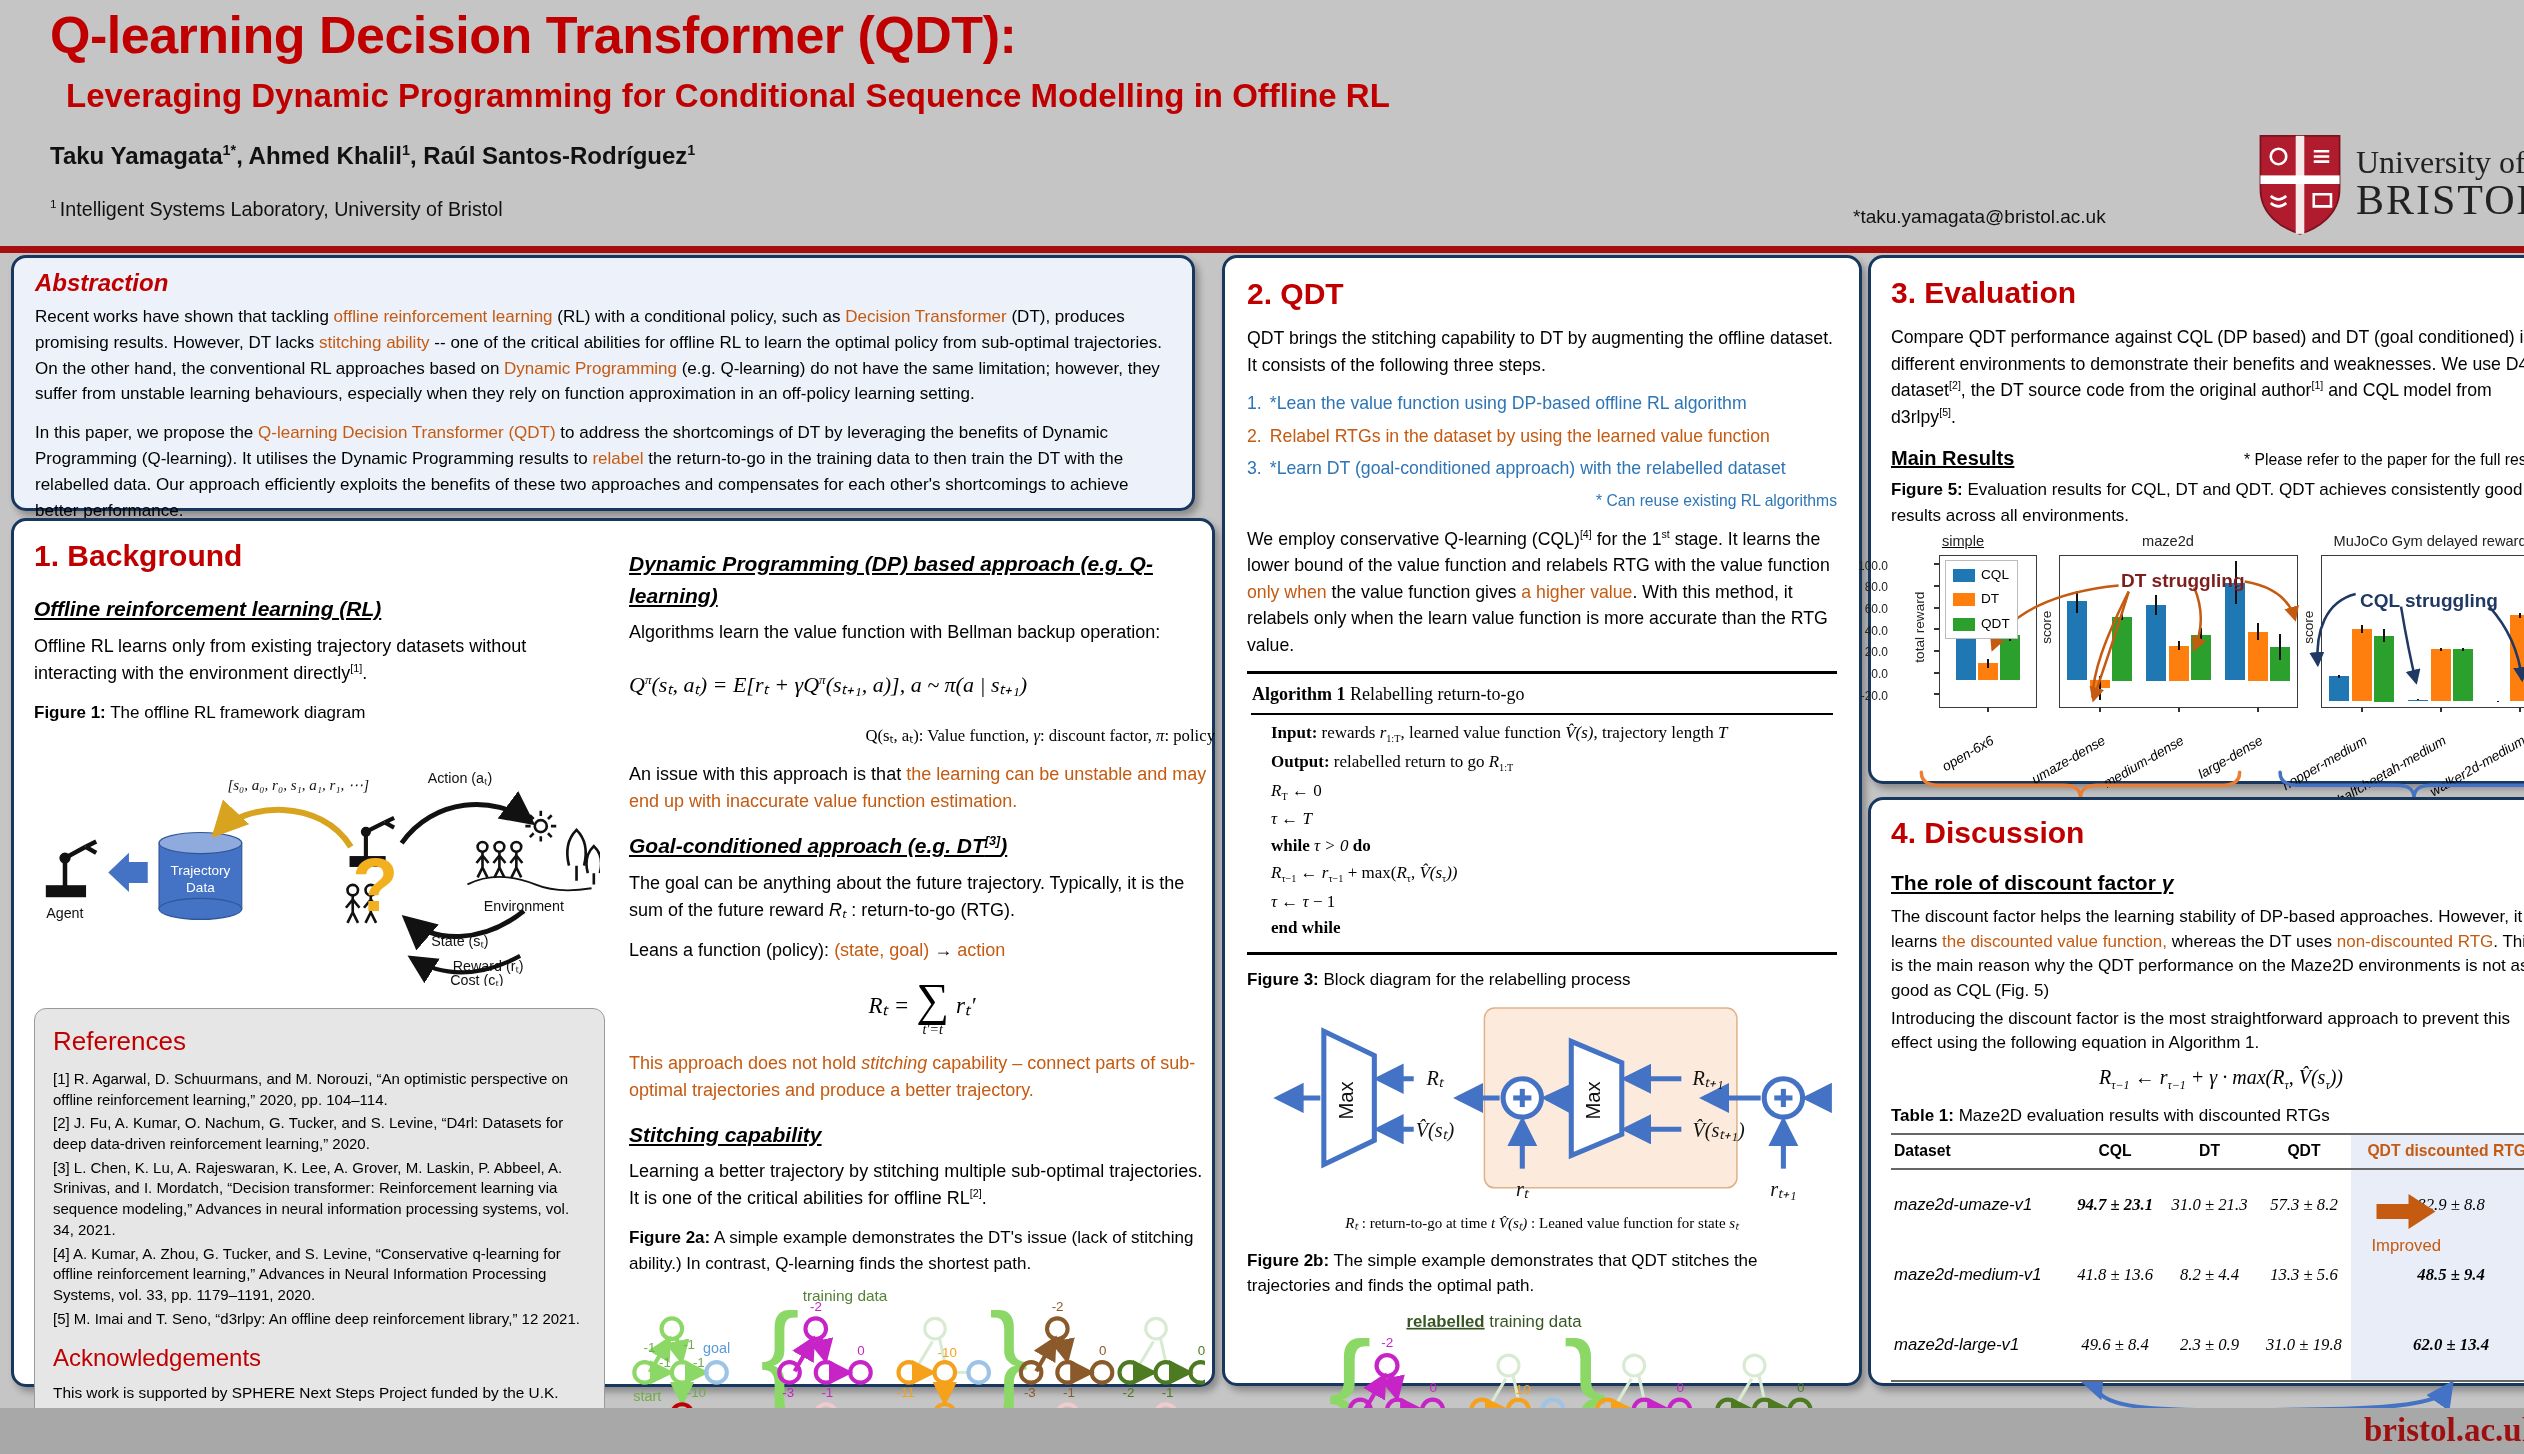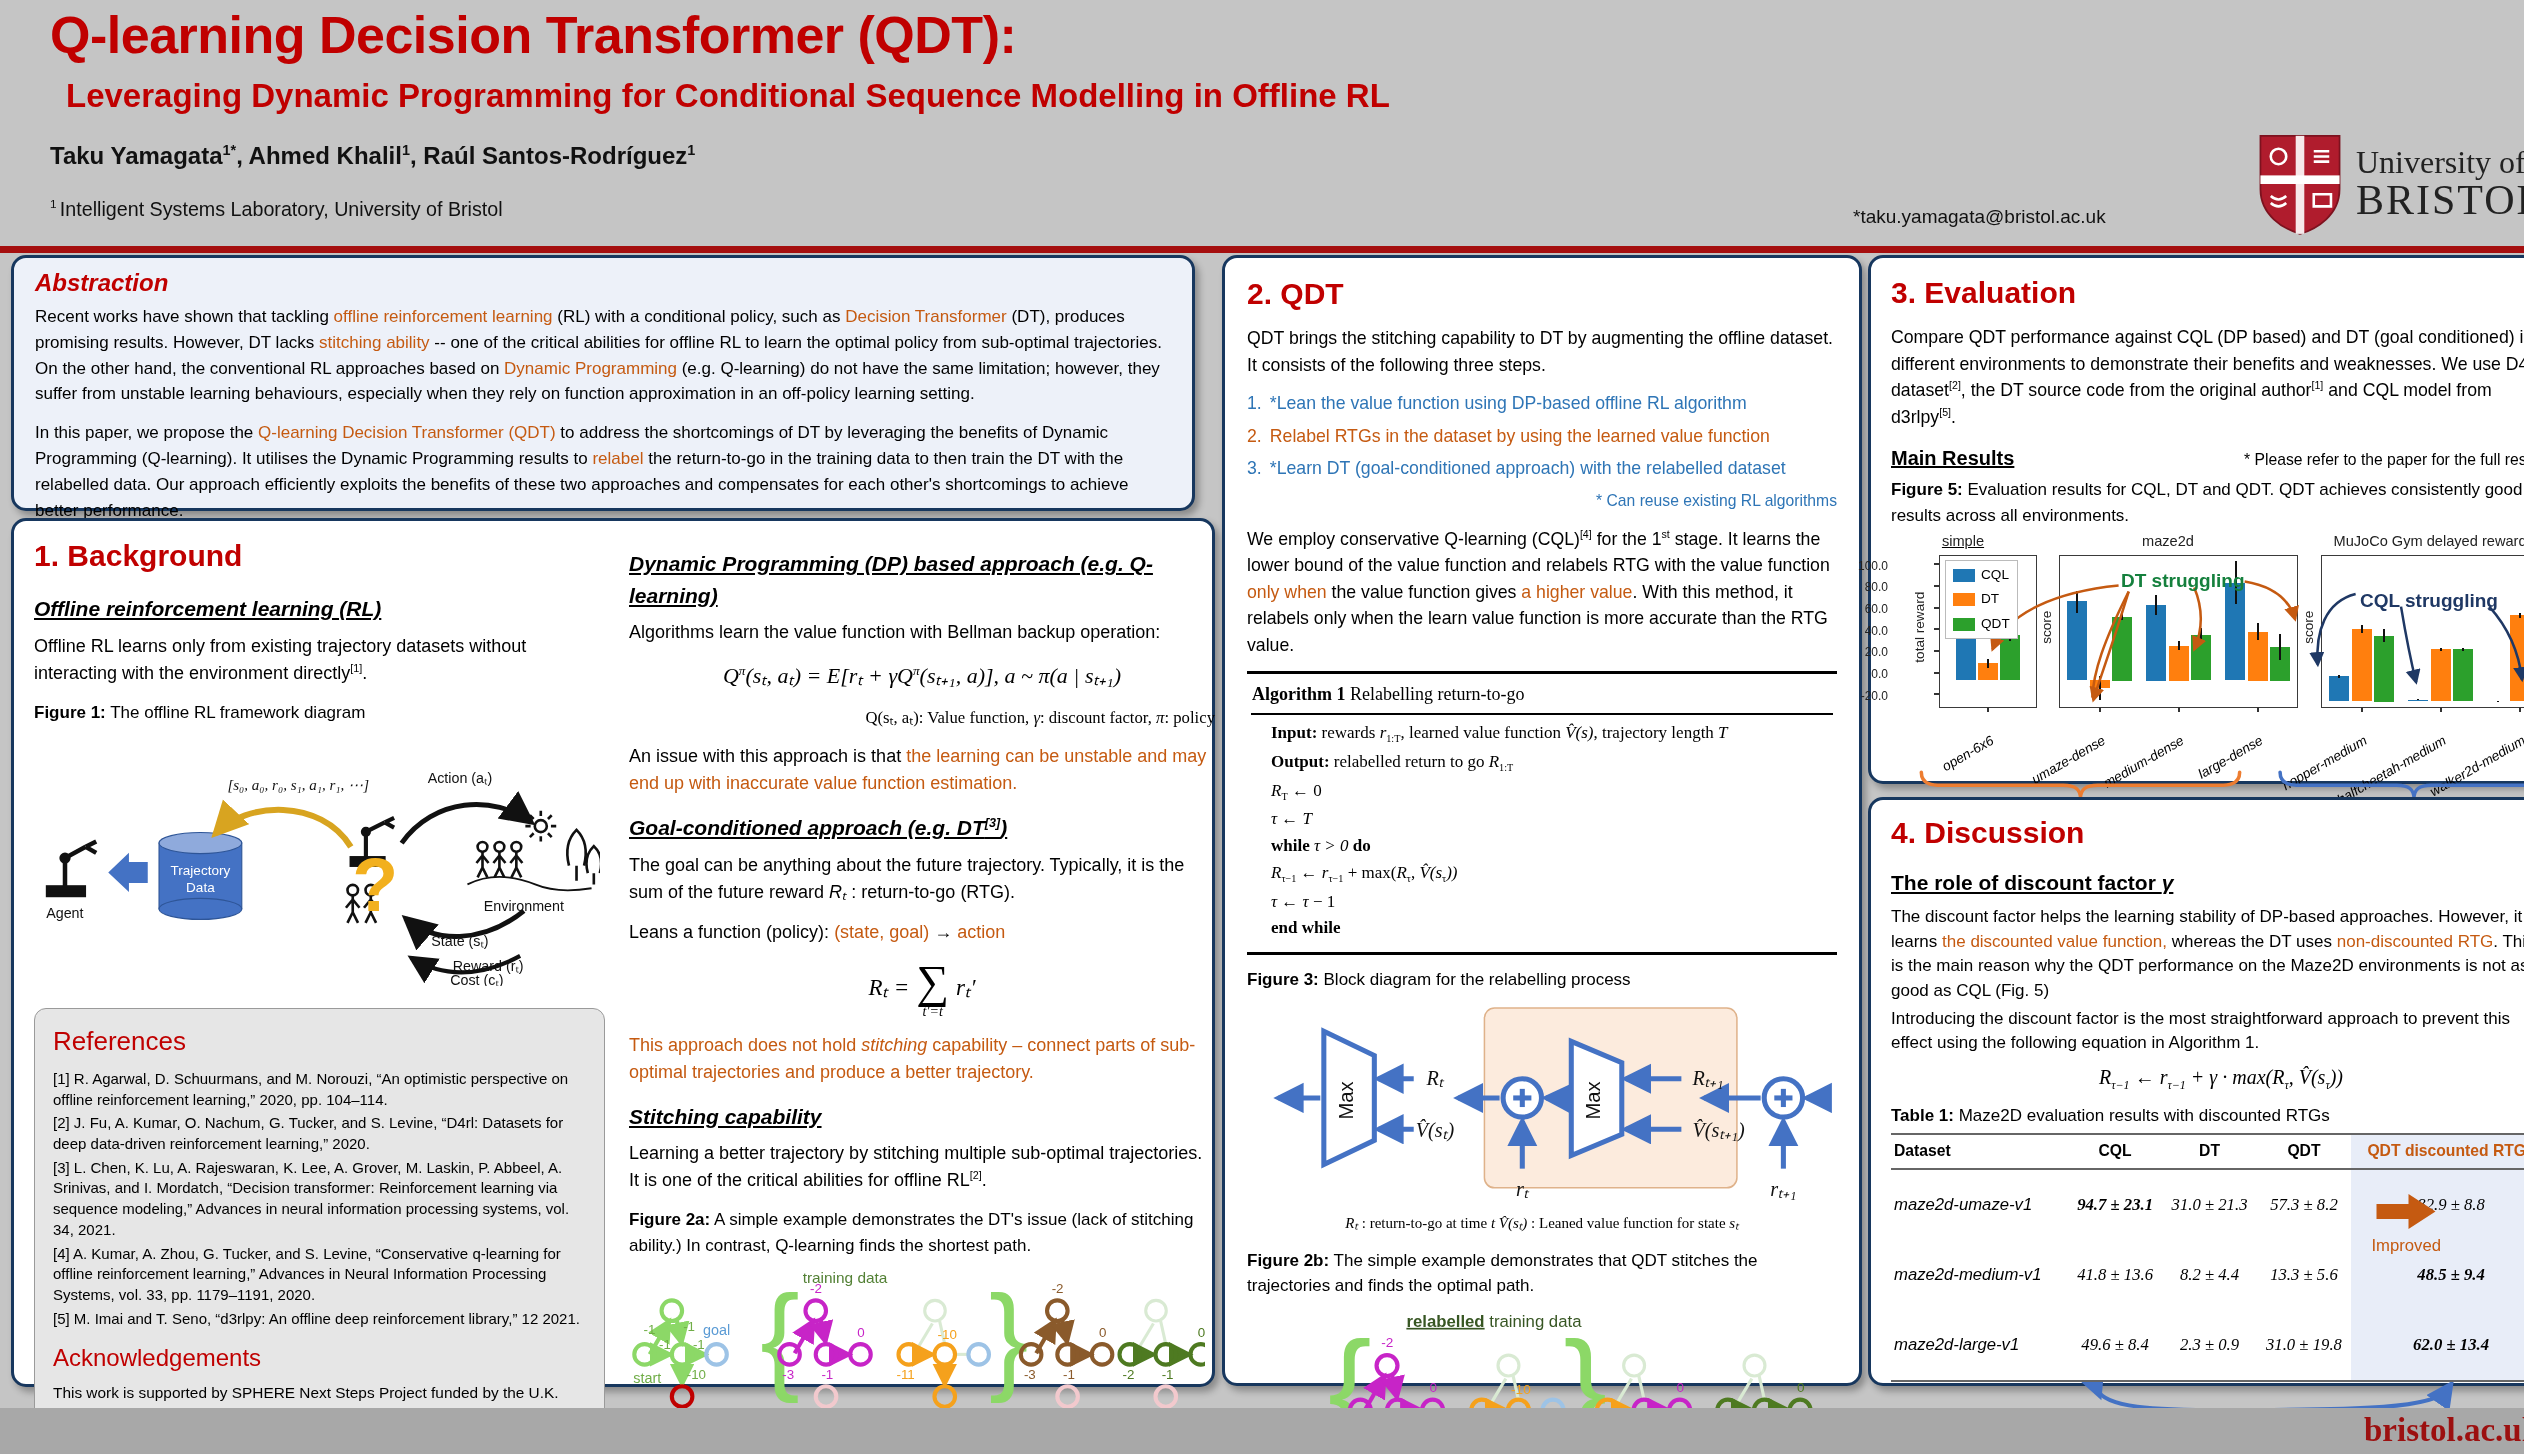--- a/index.html
+++ b/index.html
@@ -36,21 +36,21 @@
   
   #abstract-box{left:11px;top:255px;width:1184px;height:256px;background:#edf1f9;padding:9px 21px;}
   #abstract-box .abs-h{color:#c00000;font-style:italic;font-weight:bold;font-size:24px;margin:2px 0 7px 0;}
   #abstract-box p{font-size:17px;line-height:1.52;}
 
   
   #background-box{left:11px;top:518px;width:1204px;height:869px;padding:12px 20px;}
   .bg-cols{display:flex;gap:24px;}
   .bg-left{width:571px;flex:none;font-size:18px;line-height:1.5;}
   .bg-right{width:586px;flex:none;font-size:18px;line-height:1.5;}
-  .eq{font-family:"Liberation Serif",serif;font-style:italic;font-size:22px;text-align:center;margin:13px 0;}
+  .eq{font-family:"Liberation Serif",serif;font-style:italic;font-size:22px;margin:22px 0;}
   .eq-note{font-family:"Liberation Serif",serif;font-size:16.7px;text-align:right;margin:4px 0 13px 0;}
   .rtg-eq{display:flex;justify-content:center;align-items:center;gap:7px;font-family:"Liberation Serif",serif;font-style:italic;font-size:23px;margin:5px 0 13px 0;}
   .rtg-sigma{display:flex;flex-direction:column;align-items:center;line-height:1;}
   .rtg-sigma .sg{font-size:46px;font-style:normal;}
   .rtg-sigma .lim{font-size:14px;}
   #refs-box{background:#e6e6e6;border:1.5px solid #9a9a9a;border-radius:12px;padding:10px 18px;margin-top:14px;}
   #refs-box .ref-h{color:#c00000;font-size:26px;margin:3px 0 8px 0;}
   #refs-box .ref-item{font-size:15px;line-height:1.38;margin-bottom:3px;}
   #refs-box .ack-h{color:#c00000;font-size:24px;margin:11px 0 6px 0;}
   #refs-box .ack-t{font-size:15.4px;line-height:1.42;}
@@ -675,21 +675,21 @@
               <div class="bar" style="left: 165px; width: 20px; background: rgb(31, 119, 180); top: 145px; height: 0px;"></div>
               <div class="errbar" style="left: 175px; top: 145px; height: 0.8px;"></div>
               <div class="bar" style="left: 188px; width: 20px; background: rgb(255, 127, 14); top: 59px; height: 86px;"></div>
               <div class="errbar" style="left: 197px; top: 57px; height: 5px;"></div>
               <div style="position: absolute; left: 197px; top: 151px; width: 1.5px; height: 5px; background: rgb(51, 51, 51);"></div>
               <div class="xlab" style="right: 40px; top: 175px;">walker2d-medium</div>
             </div>
             <div class="ylab" style="left: -8px; top: 86px;">score</div>
           </div>
         </div>
-        <div class="f5-ann" style="left: 230px; top: 36px; color: #15803d;">DT struggling</div>
+        <div class="f5-ann" style="left: 230px; top: 36px; color: #7f1d1d;">DT struggling</div>
         <div class="f5-ann" style="left: 469px; top: 56px; color: rgb(31, 56, 100);">CQL struggling</div>
         <svg class="f5-overlay" width="667" height="232" viewBox="0 0 1320 460">
           <defs>
             <marker id="f5-or" markerWidth="9" markerHeight="9" refX="5" refY="3" orient="auto">
               <path d="M0,0 L6,3 L0,6 Z" fill="#c55a11"></path>
             </marker>
             <marker id="f5-nv" markerWidth="9" markerHeight="9" refX="5" refY="3" orient="auto">
               <path d="M0,0 L6,3 L0,6 Z" fill="#1f3864"></path>
             </marker>
           </defs>

